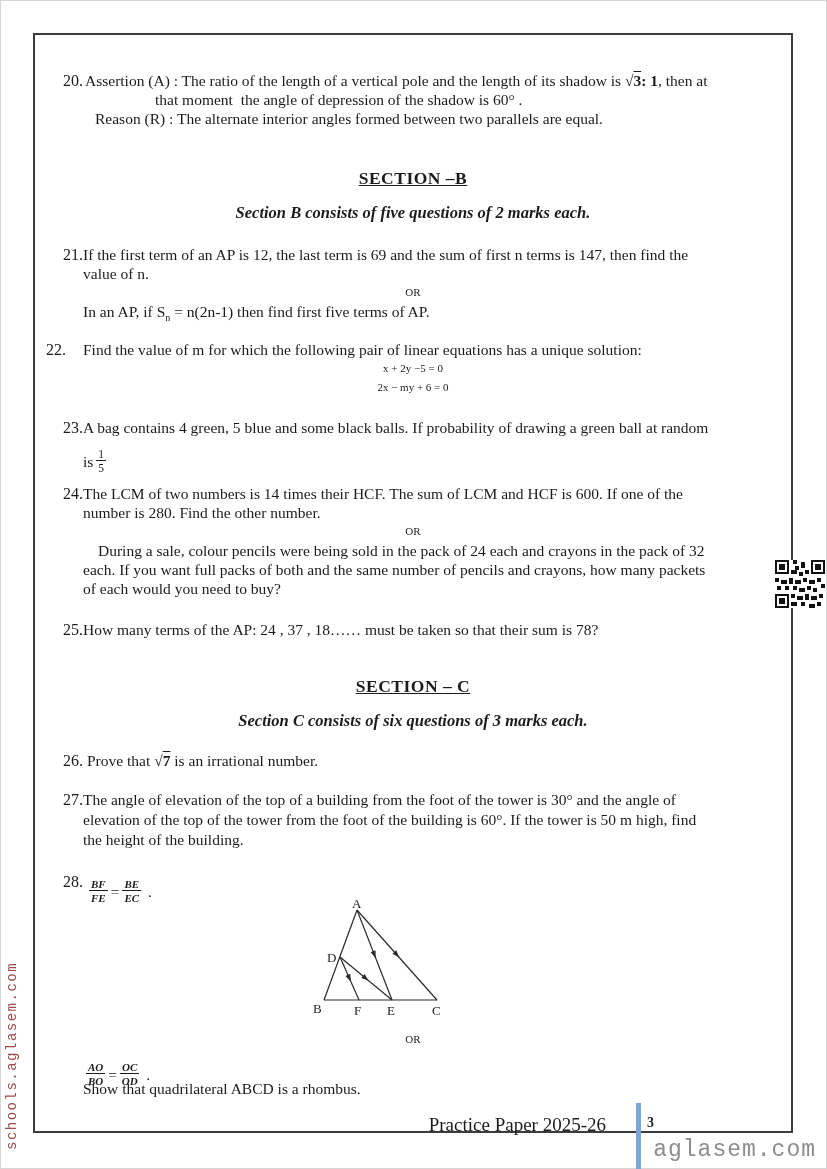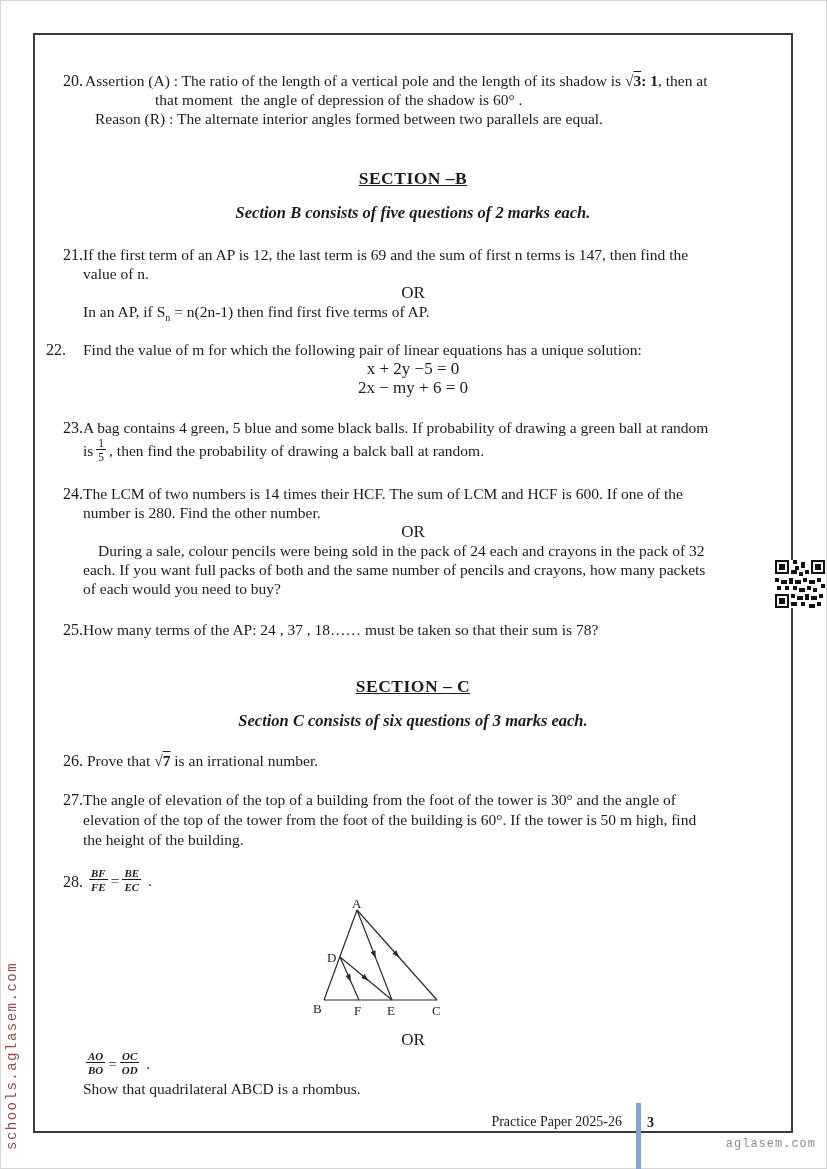--- a/index.html
+++ b/index.html
@@ -5,39 +5,39 @@
   html,body{margin:0;padding:0;}
   body{
     width:827px;height:1169px;position:relative;background:#ffffff;
     font-family:"Liberation Serif","DejaVu Serif",serif;color:#1b1b1b;
     overflow:hidden;
   }
   .page-edge{position:absolute;inset:0;border:1px solid #d6d6d6;pointer-events:none;}
   .frame{position:absolute;left:33px;top:33px;width:756px;height:1096px;border:2px solid #3c3c3c;background:#fff;}
   .t{position:absolute;font-size:15.5px;line-height:19px;white-space:pre;}
   .qn{position:absolute;font-size:16px;line-height:19px;}
-  .center{position:absolute;left:33px;width:760px;text-align:center;font-size:17px;line-height:19px;}
+  .center{position:absolute;left:33px;width:760px;text-align:center;font-size:11px;line-height:19px;}
   .sec-title{font-weight:bold;font-size:17.5px;text-decoration:underline;letter-spacing:.5px;}
   .sec-sub{font-weight:bold;font-style:italic;font-size:16.5px;}
-  .flexline{display:flex;align-items:center;white-space:pre;}
+  .flexline{display:flex;align-items:center;white-space:pre;margin-top:11px;}
   .frac{display:inline-flex;flex-direction:column;align-items:center;vertical-align:middle;
         font-size:11.5px;line-height:12px;margin:0 3px;}
   .frac .fnum{border-bottom:1px solid #1b1b1b;padding:0 2px;display:block;}
   .frac .fden{display:block;padding-top:1px;}
   .frac.math{font-style:italic;font-weight:bold;font-size:11px;}
   .ov{text-decoration:overline;}
   sub{font-size:10px;}
-  .footer-label{position:absolute;left:412px;top:1114px;width:210px;text-align:right;font-size:14px;}
+  .footer-label{position:absolute;left:396px;top:1114px;width:210px;text-align:right;font-size:19px;}
   .footer-num{position:absolute;left:647px;top:1115px;font-size:14px;font-weight:bold;}
   .page-bar{position:absolute;left:636px;top:1103px;width:5px;height:66px;}
   .wm-left{position:absolute;left:4px;top:950px;height:200px;
     writing-mode:vertical-rl;transform:rotate(180deg);
     font-family:"Liberation Mono","DejaVu Sans Mono",monospace;font-size:14px;letter-spacing:1.5px;}
   .wm-right{position:absolute;right:11px;top:1137px;
-    font-family:"Liberation Mono","DejaVu Sans Mono",monospace;font-size:12px;letter-spacing:1px;}
+    font-family:"Liberation Mono","DejaVu Sans Mono",monospace;font-size:23px;letter-spacing:1px;}
   .qr{position:absolute;left:775px;top:560px;}
   svg text{font-family:"Liberation Serif","DejaVu Serif",serif;}
 </style>
 </head>
 <body>
 
 <div class="page-edge"></div>
 <div class="frame"></div>
 
 <span class="qn" style="left:63px;top:71px">20.</span>
@@ -54,21 +54,21 @@
 <div class="center" style="top:283px">OR</div>
 <div class="t" style="left:83px;top:302px"><span>In an AP, if S</span><sub>n</sub><span> = n(2n-1) then find first five terms of AP.</span></div>
 
 <span class="qn" style="left:46px;top:340px">22.</span>
 <div class="t" style="left:83px;top:340px">Find the value of m for which the following pair of linear equations has a unique solution:</div>
 <div class="center" style="top:359px">x + 2y −5 = 0</div>
 <div class="center" style="top:378px">2x − my + 6 = 0</div>
 
 <span class="qn" style="left:63px;top:418px">23.</span>
 <div class="t" style="left:83px;top:418px">A bag contains 4 green, 5 blue and some black balls. If probability of drawing a green ball at random</div>
-<div class="t flexline" style="left:83px;top:437px;height:26px"><span>is</span><span class="frac"><span class="fnum">1</span><span class="fden">5</span></span><span>, then find the probability of drawing a balck ball at random.</span></div>
+<div class="t flexline" style="left:83px;top:437px;height:26px"><span>is</span><span class="frac"><span class="fnum">1</span><span class="fden">5</span></span></div>
 
 <span class="qn" style="left:63px;top:484px">24.</span>
 <div class="t" style="left:83px;top:484px">The LCM of two numbers is 14 times their HCF. The sum of LCM and HCF is 600. If one of the</div>
 <div class="t" style="left:83px;top:503px">number is 280. Find the other number.</div>
 <div class="center" style="top:522px">OR</div>
 <div class="t" style="left:98px;top:541px">During a sale, colour pencils were being sold in the pack of 24 each and crayons in the pack of 32</div>
 <div class="t" style="left:83px;top:560px">each. If you want full packs of both and the same number of pencils and crayons, how many packets</div>
 <div class="t" style="left:83px;top:579px">of each would you need to buy?</div>
 
 <span class="qn" style="left:63px;top:620px">25.</span>

